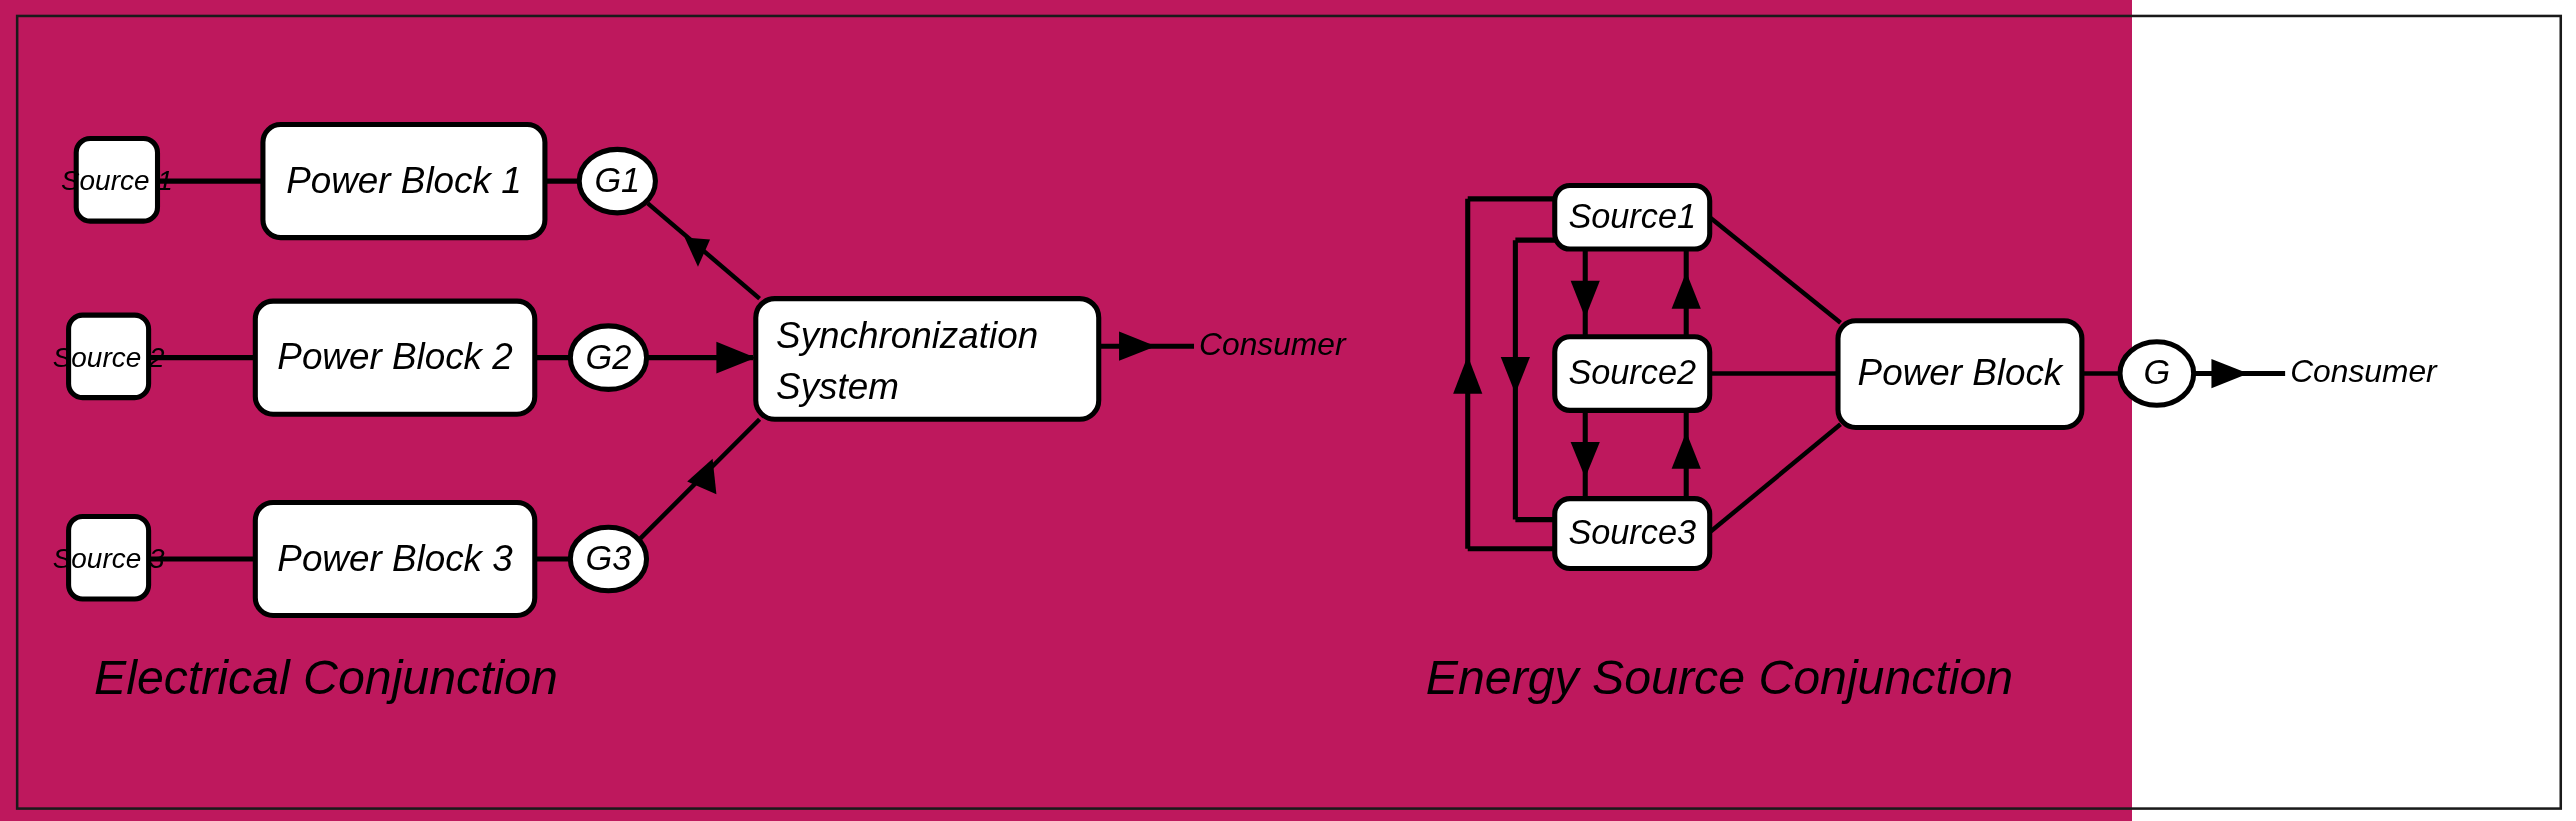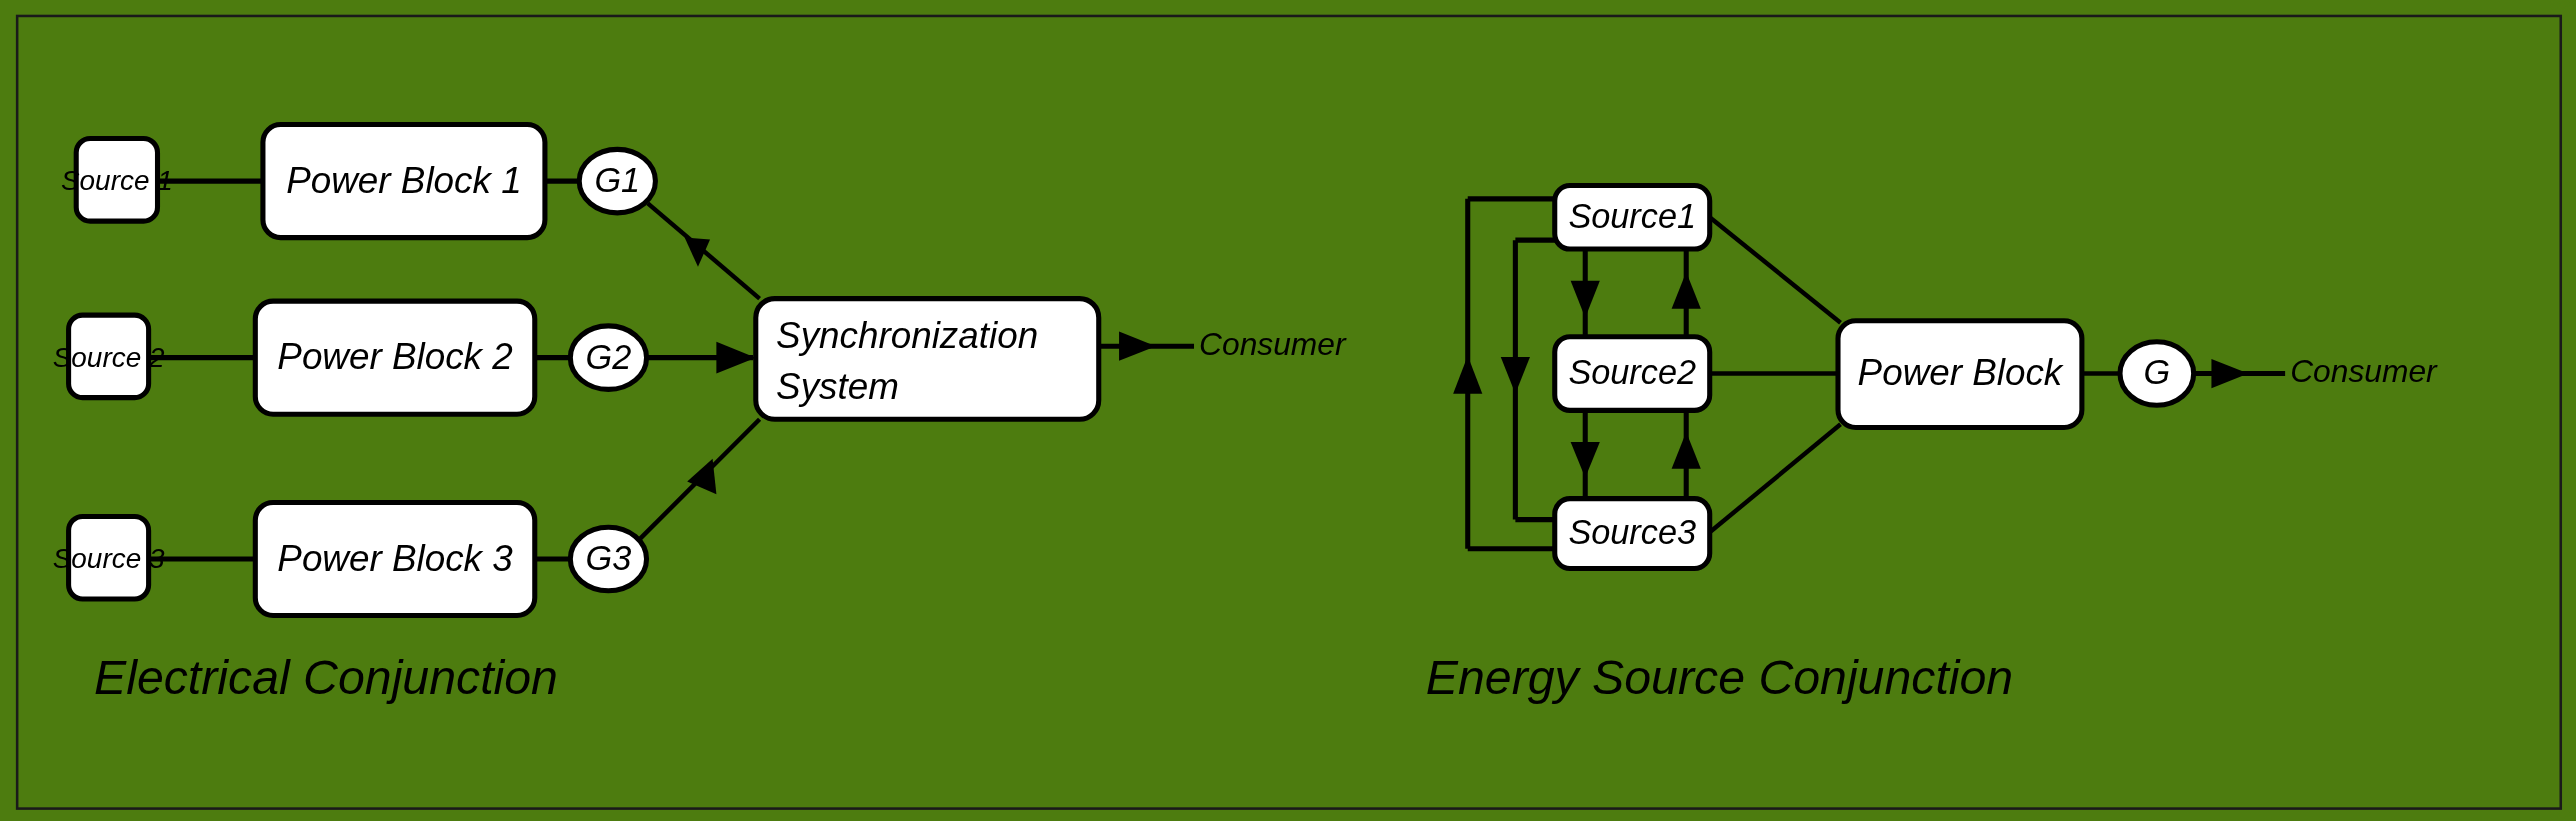--- a/index.html
+++ b/index.html
@@ -8,23 +8,23 @@
     background: #ffffff;
   }
   body {
     width: 2576px;
     height: 822px;
     font-family: "Liberation Sans", sans-serif;
     overflow: hidden;
   }
   #canvas {
     position: relative;
-    width: 2576px;
+    width: 2132px;
     height: 822px;
-    background: #4d7c0f;
+    background: #be185d;
   }
   svg.diagram {
     position: absolute;
     left: 0;
     top: 0;
     width: 2576px;
     height: 822px;
   }
   .frame {
     fill: none;

